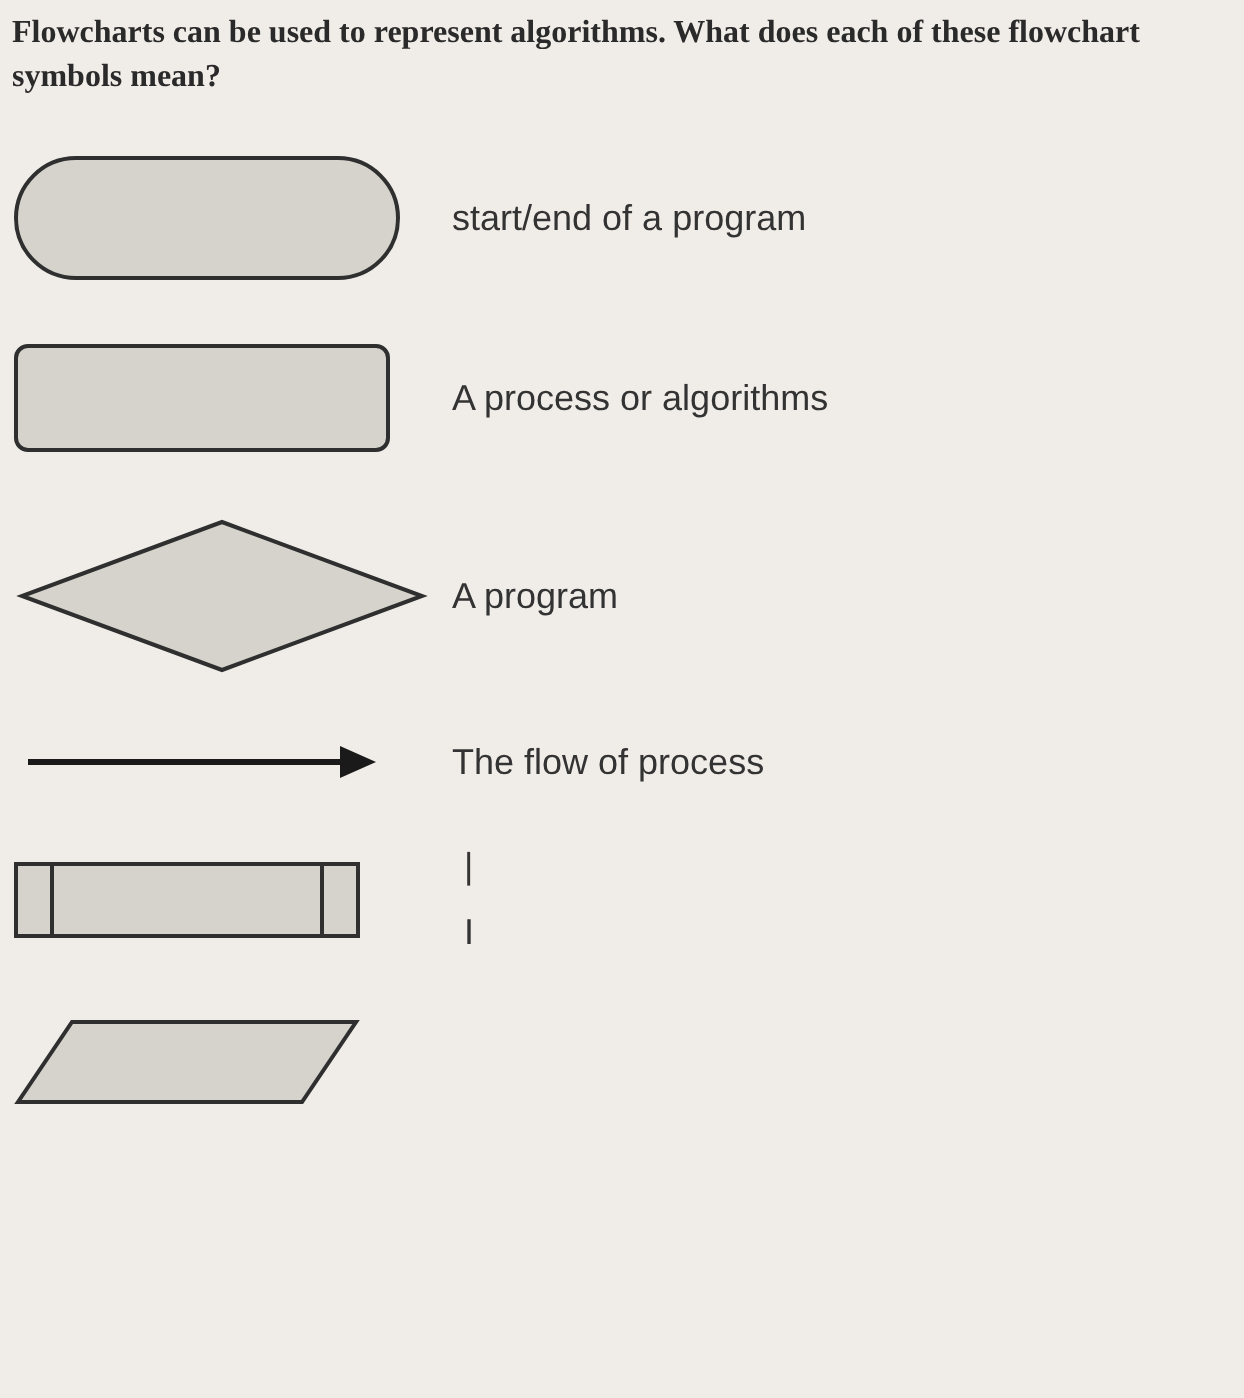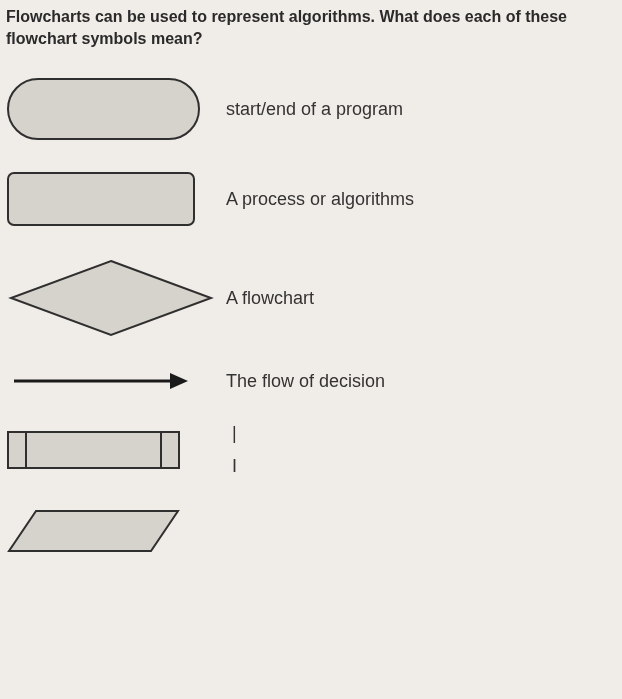--- a/index.html
+++ b/index.html
@@ -8,21 +8,21 @@
     background: #f0ede8;
     font-family: Verdana, Geneva, sans-serif;
     width: 622px;
     height: 699px;
     overflow: hidden;
   }
   .page {
     padding: 6px 10px 10px 6px;
   }
   .question {
-    font-family: Liberation Sans, sans-serif;
+    font-family: Liberation Serif, serif;
     font-size: 16px;
     color: #2a2a2a;
     line-height: 1.35;
     margin: 0 0 28px 0;
     font-weight: 600;
   }
   .rows {
     display: flex;
     flex-direction: column;
     gap: 30px;
@@ -78,31 +78,31 @@
       </div>
       <div class="label">A process or algorithms</div>
     </div>
 
     <div class="row">
       <div class="symbol-cell">
         <svg width="210" height="82" viewBox="0 0 210 82">
           <polygon points="105,4 205,41 105,78 5,41" fill="#d5d3cc" stroke="#2f2f2f" stroke-width="2"></polygon>
         </svg>
       </div>
-      <div class="label">A flowchart</div>
+      <div class="label">A program</div>
     </div>
 
     <div class="row">
       <div class="symbol-cell">
         <svg width="185" height="24" viewBox="0 0 185 24">
           <line x1="8" y1="12" x2="168" y2="12" stroke="#1a1a1a" stroke-width="3"></line>
           <polygon points="182,12 164,4 164,20" fill="#1a1a1a"></polygon>
         </svg>
       </div>
-      <div class="label">The flow of decision</div>
+      <div class="label">The flow of process</div>
     </div>
 
     <div class="row">
       <div class="symbol-cell">
         <svg width="175" height="40" viewBox="0 0 175 40">
           <rect x="2" y="2" width="171" height="36" fill="#d5d3cc" stroke="#2f2f2f" stroke-width="2"></rect>
           <line x1="20" y1="2" x2="20" y2="38" stroke="#2f2f2f" stroke-width="2"></line>
           <line x1="155" y1="2" x2="155" y2="38" stroke="#2f2f2f" stroke-width="2"></line>
         </svg>
       </div>

